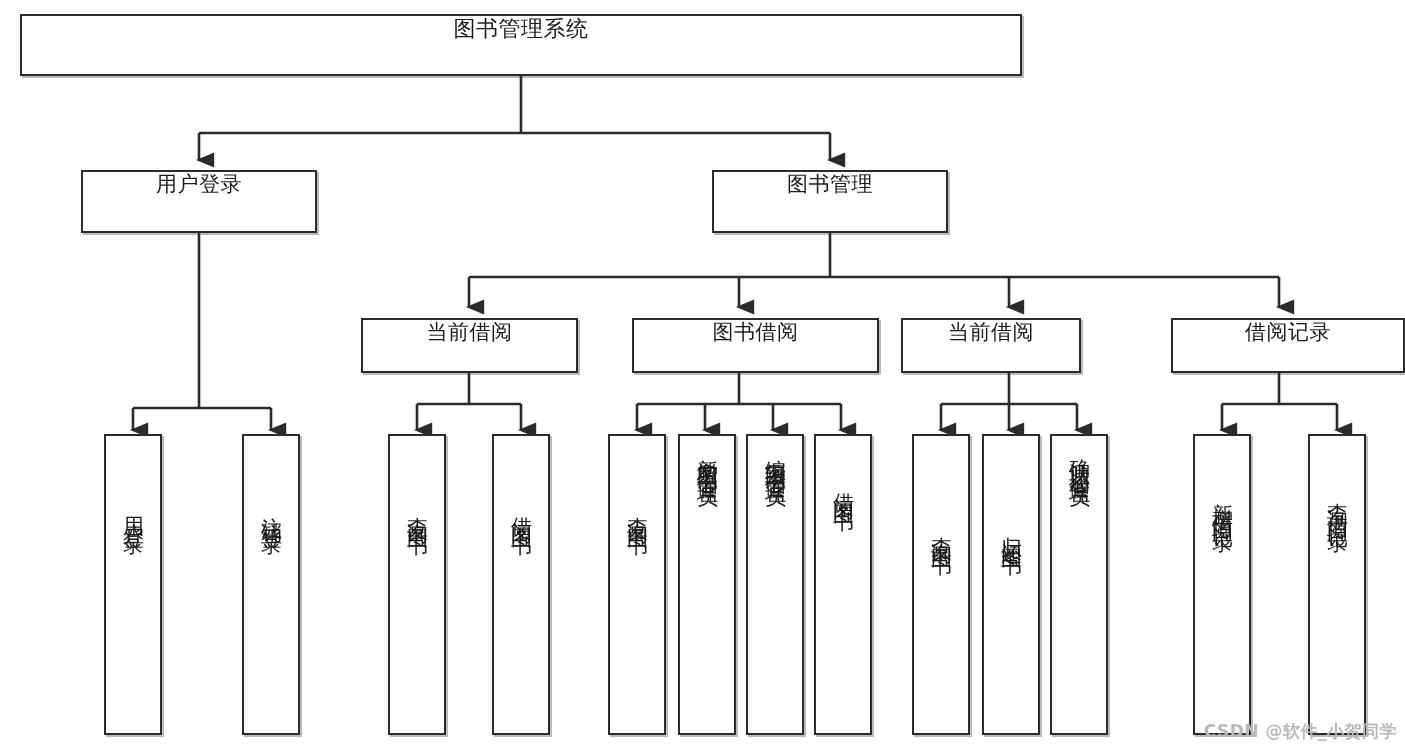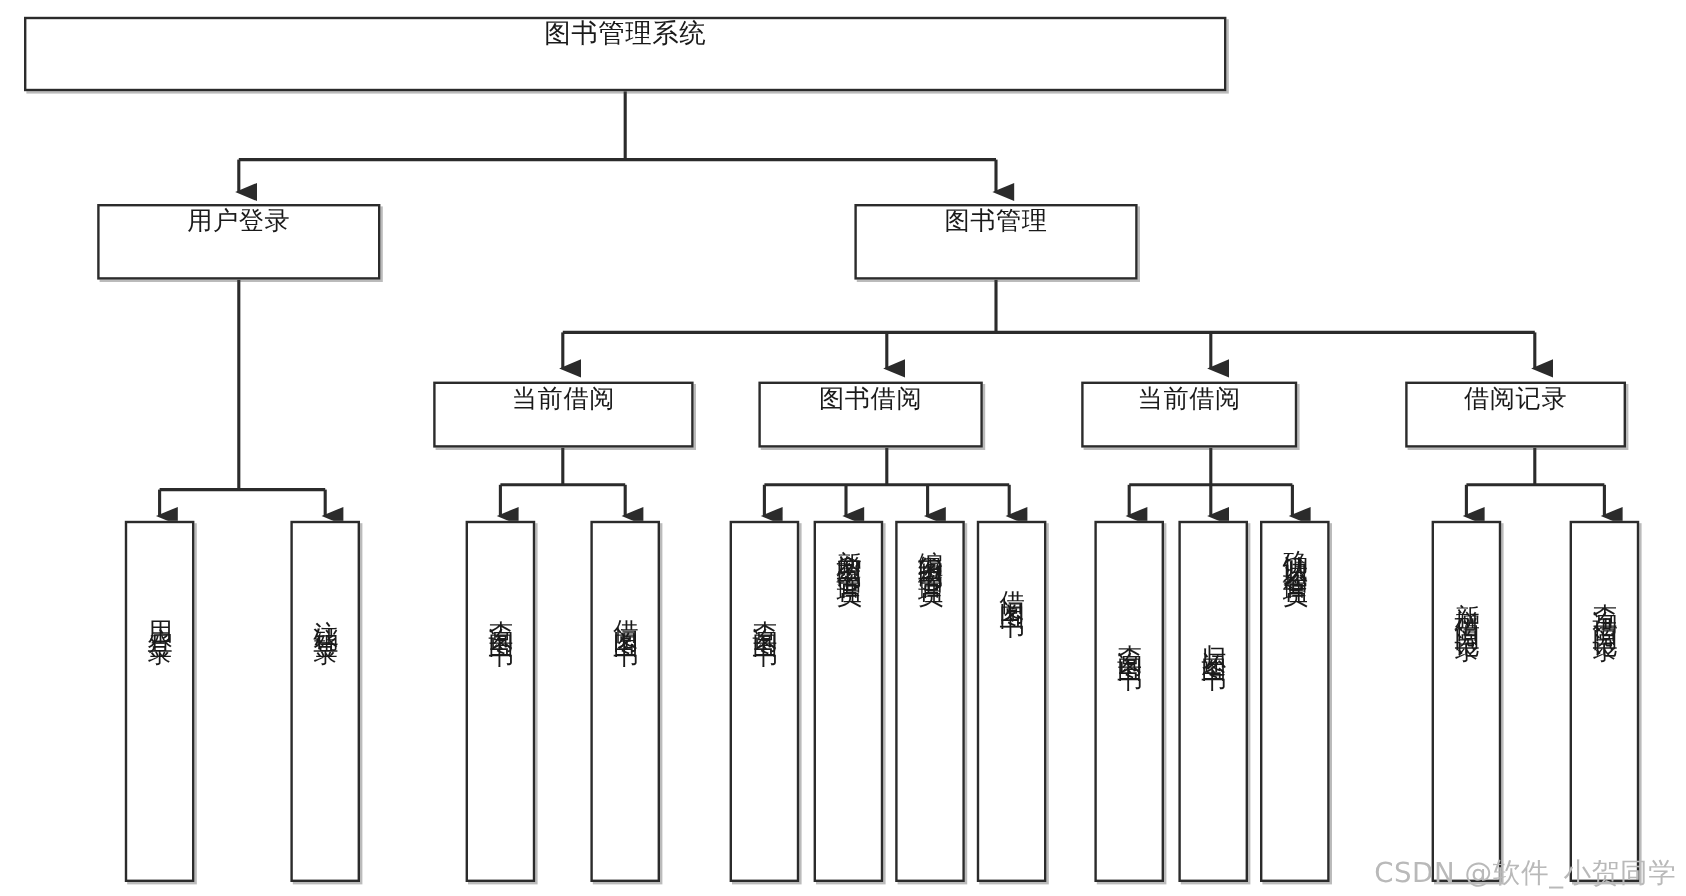--- a/index.html
+++ b/index.html
@@ -68,25 +68,26 @@
   }
   .node.vertical.midstart { padding-top: 64px; }
   .node.vertical.midstart2 { padding-top: 40px; }
   .node.vertical.midstart3 { padding-top: 84px; }
   .node.vertical.midstart4 { padding-top: 50px; }
   
   #watermark {
     position: absolute;
     right: 8px;
     bottom: 4px;
-    font-size: 23px;
+    font-size: 17px;
     color: #b9b9b9;
     white-space: nowrap;
     z-index: 3;
     letter-spacing: 0.5px;
+    font-weight: bold;
   }
 </style>
 </head>
 <body>
 
 <div id="canvas">
 
   <svg id="edges" viewBox="0 0 1405 747" xmlns="http://www.w3.org/2000/svg">
     <defs>
       <marker id="arrow" viewBox="0 0 12 12" refX="6" refY="10" markerWidth="7" markerHeight="9" orient="auto-start-reverse">
@@ -146,29 +147,29 @@
   </div>
 
   <div class="node" style="left:712px; top:170px; width:236px; height:63px;font-family:Liberation Serif, serif;">
     <span class="label">图书管理</span>
   </div>
 
   <div class="node" style="left:361px; top:318px; width:217px; height:55px;">
     <span class="label">当前借阅</span>
   </div>
 
-  <div class="node" style="left:632px; top:318px; width:187px; height:55px;">
+  <div class="node" style="left:632px; top:318px; width:247px; height:55px;">
     <span class="label">图书借阅</span>
   </div>
 
   <div class="node" style="left:901px; top:318px; width:180px; height:55px;">
     <span class="label">当前借阅</span>
   </div>
 
-  <div class="node" style="left:1171px; top:318px; width:184px; height:55px;">
+  <div class="node" style="left:1171px; top:318px; width:234px; height:55px;">
     <span class="label">借阅记录</span>
   </div>
 
   <div class="node vertical midstart" style="left:104px; top:434px; width:58px; height:301px;">
     <span class="label">用户登录</span>
   </div>
 
   <div class="node vertical midstart" style="left:242px; top:434px; width:58px; height:301px;">
     <span class="label">注销登录</span>
   </div>

